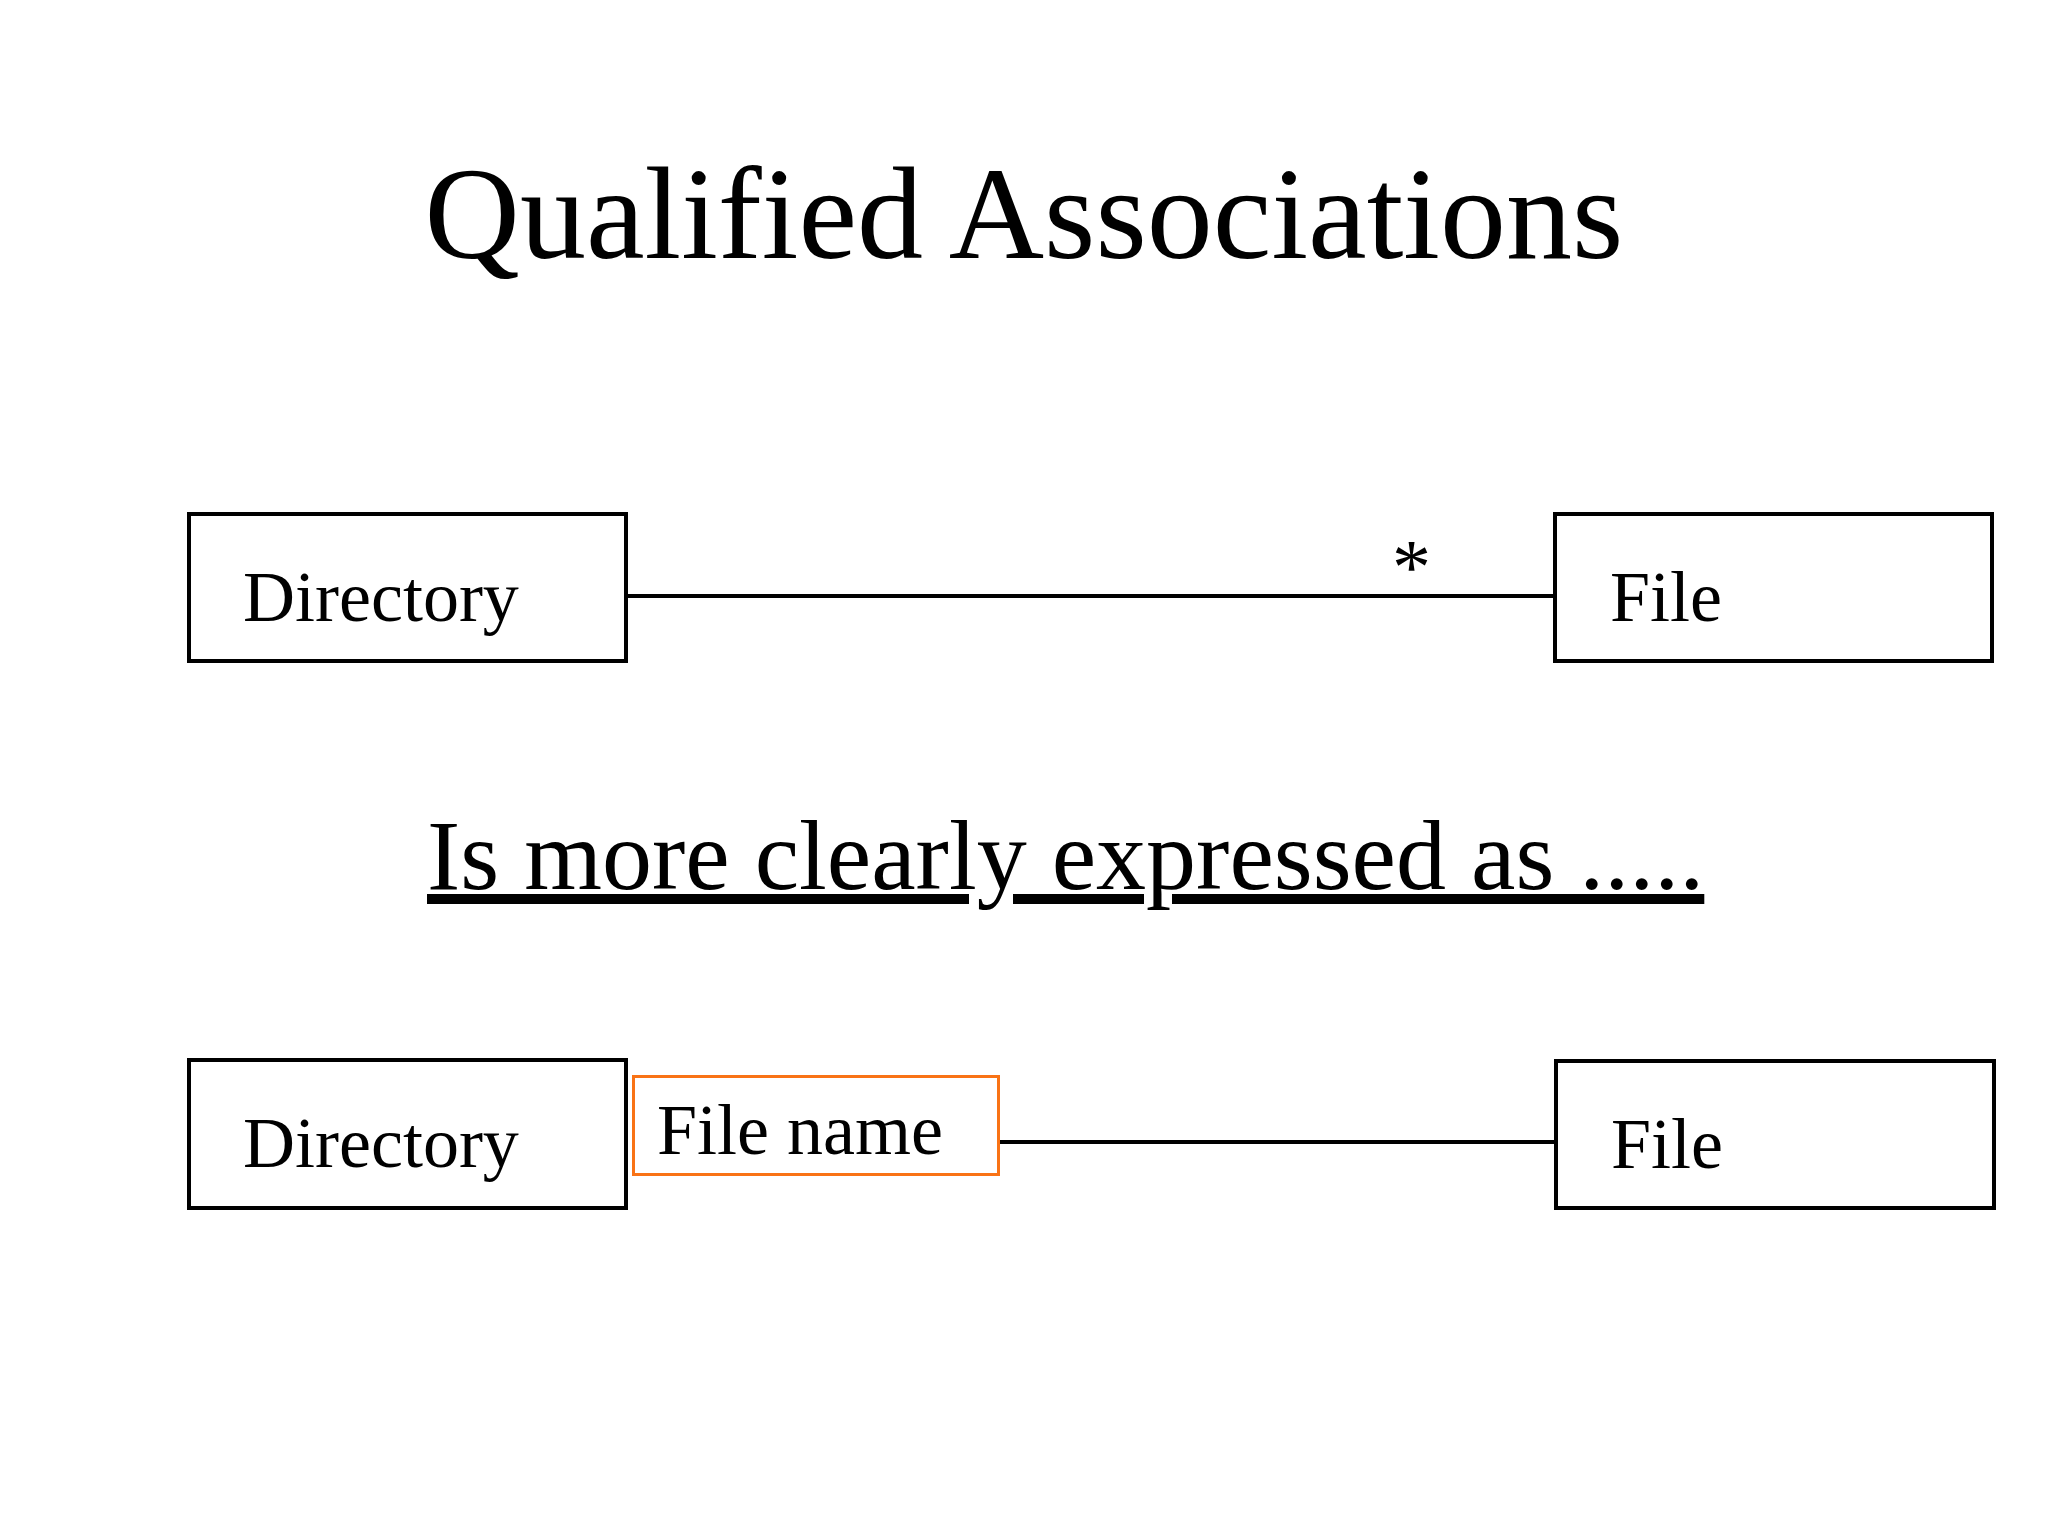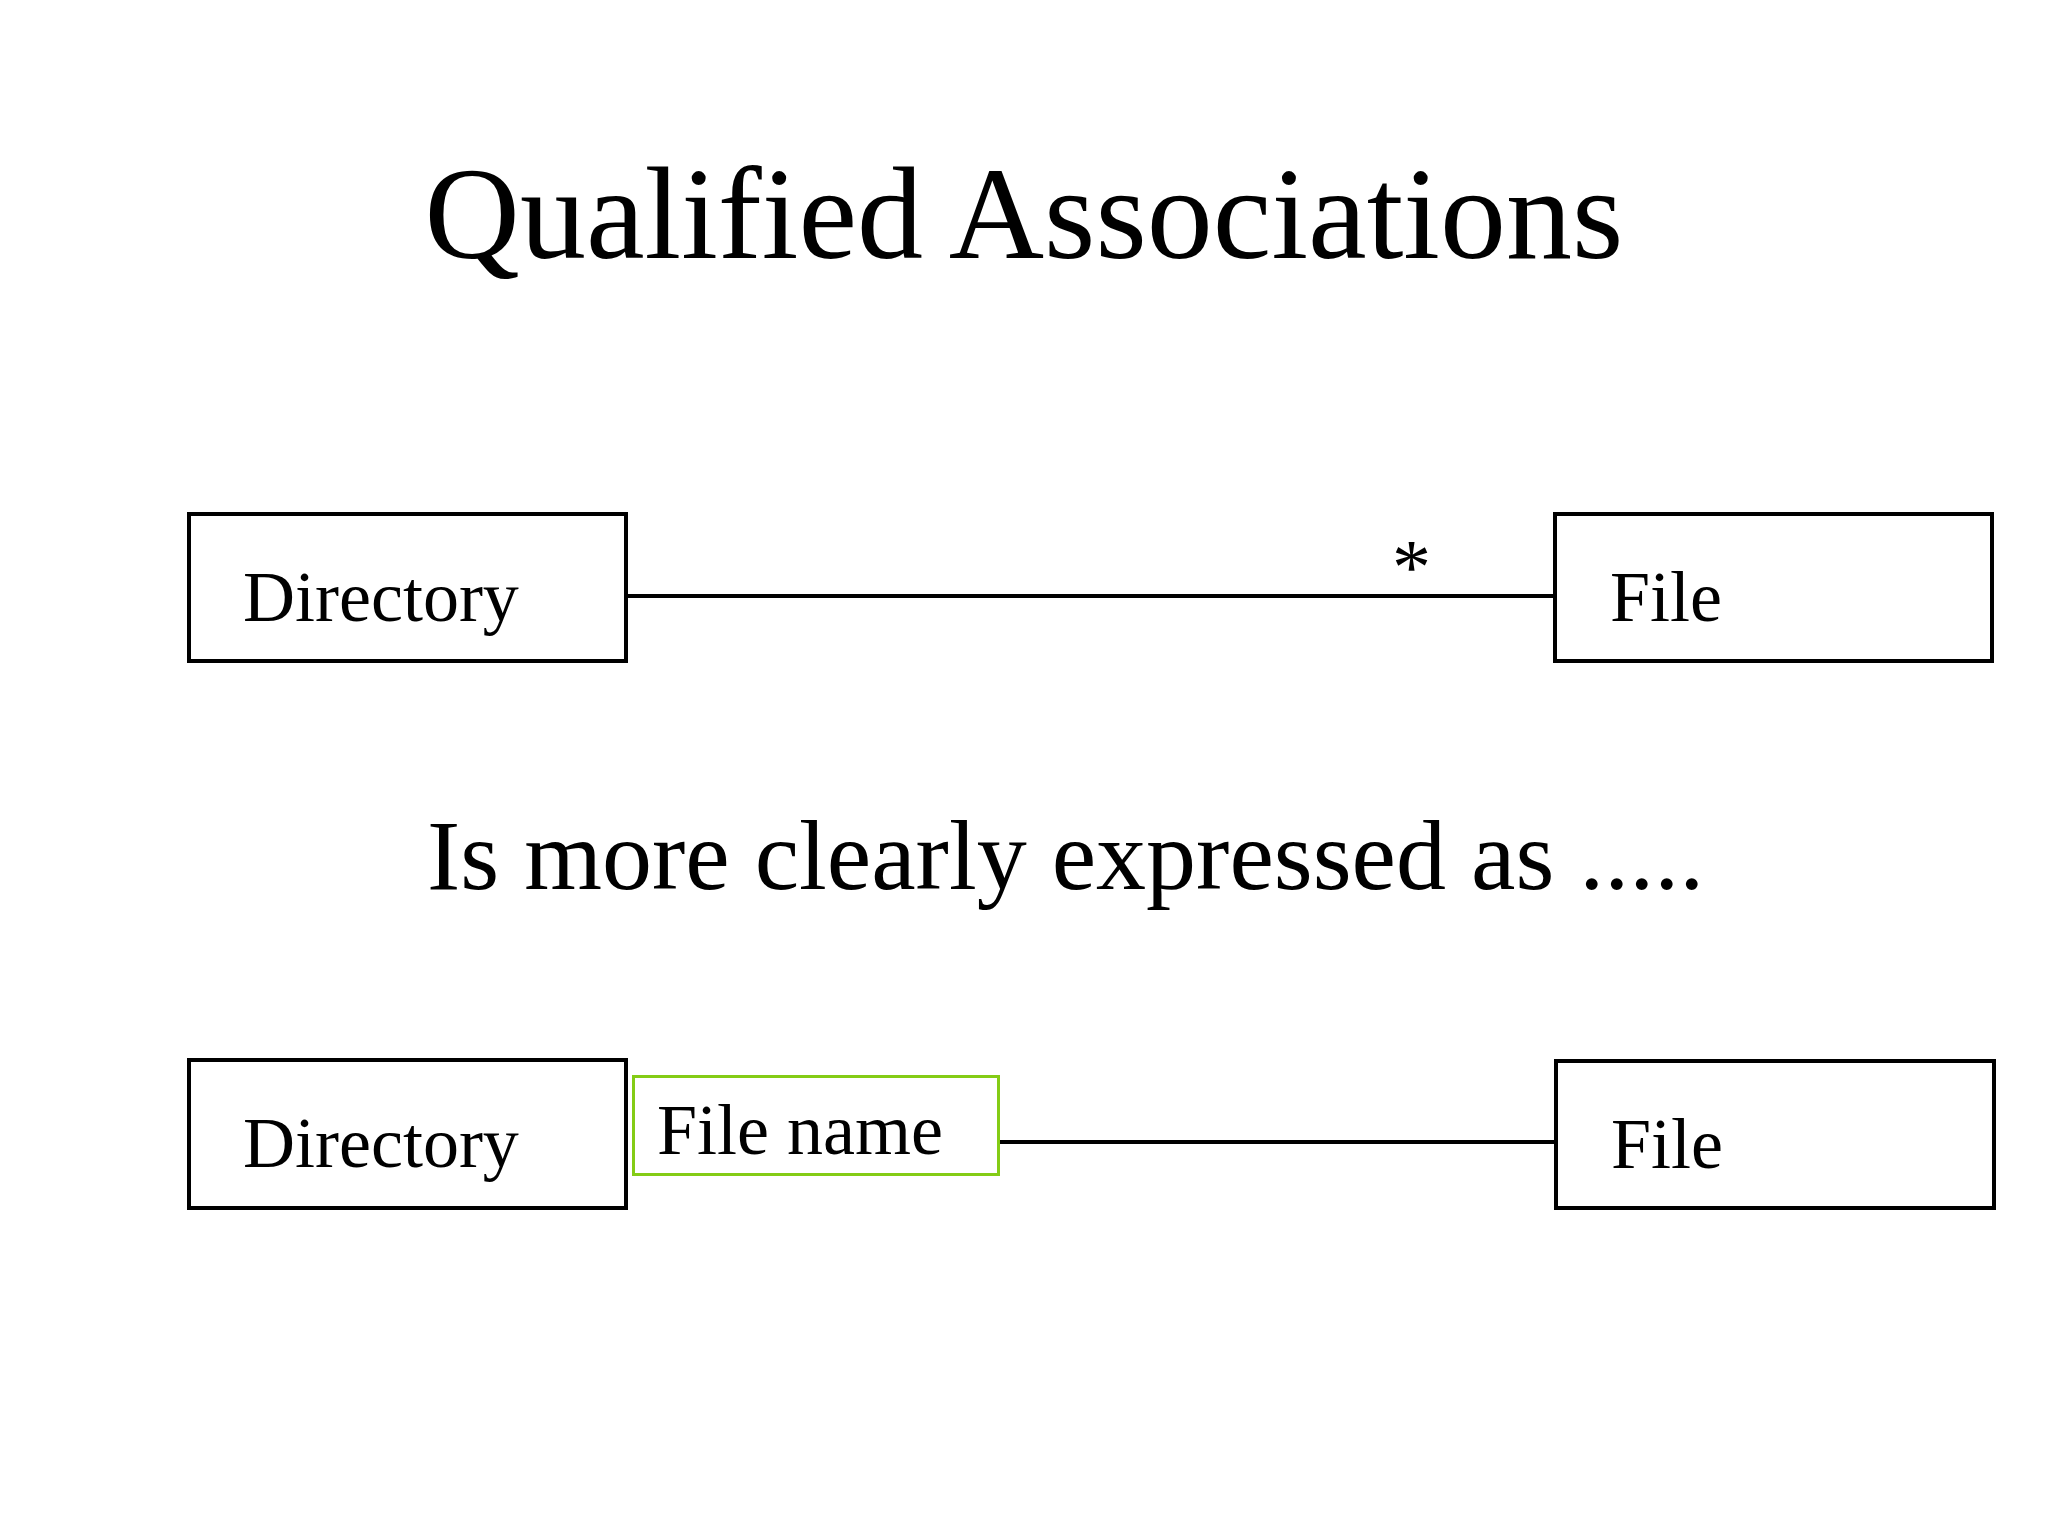--- a/index.html
+++ b/index.html
@@ -40,21 +40,21 @@
     padding-top: 18px;
     white-space: nowrap;
   }
   .box-dir-top    { left: 187px;  top: 512px;  width: 441px; height: 151px; padding-left: 52px; }
   .box-file-top   { left: 1553px; top: 512px;  width: 441px; height: 151px; padding-left: 53px; }
   .box-dir-bot    { left: 187px;  top: 1058px; width: 441px; height: 152px; padding-left: 52px; }
   .box-file-bot   { left: 1554px; top: 1059px; width: 442px; height: 151px; padding-left: 53px; }
 
   .qualifier-box {
     box-sizing: border-box;
-    border: 3px solid #84cc16;
+    border: 3px solid #f97316;
     background: #ffffff;
     display: flex;
     align-items: center;
     font-size: 72px;
     line-height: 1;
     padding-top: 8px;
     padding-left: 22px;
     left: 632px;
     top: 1075px;
     width: 368px;
@@ -75,20 +75,21 @@
     font-size: 78px;
     line-height: 1;
   }
 
   .caption {
     left: 427px;
     top: 806px;
     font-size: 100px;
     line-height: 1;
     white-space: nowrap;
+    text-decoration: underline;
   }
 </style>
 </head>
 <body>
 
 <div class="slide">
 
   <div class="abs page-title">Qualified Associations</div>
 
   <div class="abs assoc-line line-top"></div>

